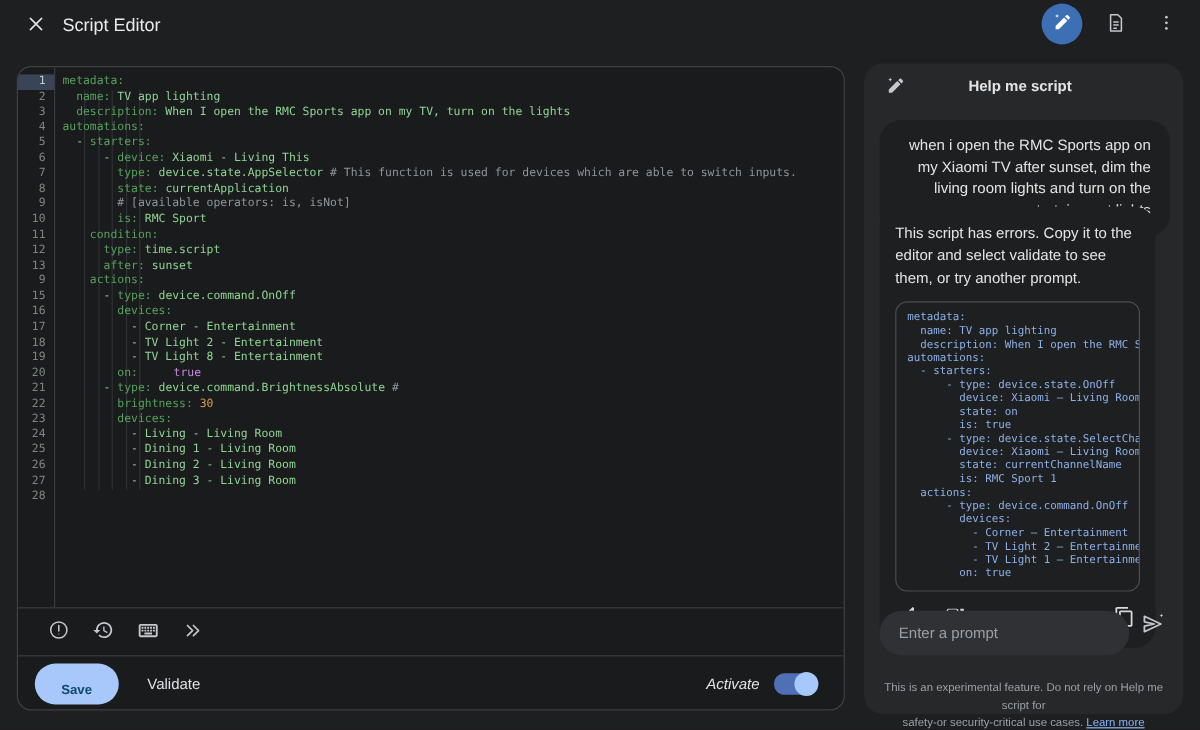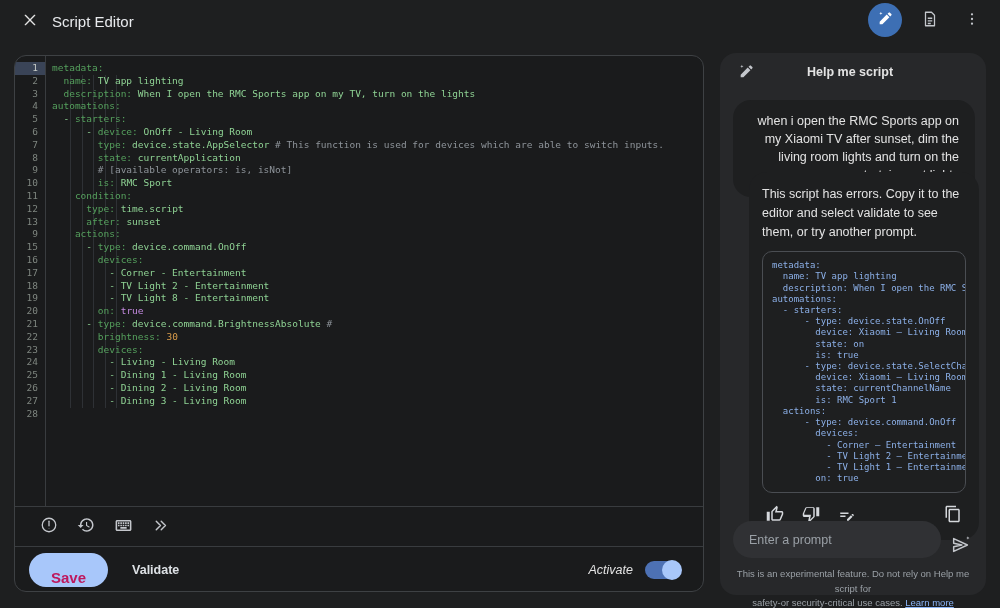--- a/index.html
+++ b/index.html
@@ -28,50 +28,50 @@
   .code-rows { position:absolute; left:0; top:6px; width:100%; }
   .code-row { display:flex; height:12.8px; line-height:12.8px; font-size:9.5px; white-space:pre; }
   .gutter-cell { width:30px; flex:0 0 30px; text-align:right; padding-right:7px; color:#7E857F; }
   .gutter-cell.current { background:#3A4457; color:#C7CCC7; }
   .code-cell { padding-left:7px; position:relative; z-index:2; }
   .guides { position:absolute; left:37px; top:19px; height:333px; width:120px; z-index:1; }
   .guide { position:absolute; top:0; width:1px; height:100%; background:#2E3135; }
   .tok-k { color:#55A05D; }
   .tok-v { color:#8FD394; }
   .tok-c { color:#8E949A;margin-top:41px; }
-  .tok-b { color:#C48AE0; }
+  .tok-b { color:#C48AE0;margin-left:24px; }
   .tok-n { color:#D99C4A; }
 
   .editor-toolbar { position:absolute; left:0; top:450px; width:100%; height:40px; border-top:1px solid #393C3F; display:flex; align-items:center; gap:13px; padding-left:22px; }
   .tool-icon { width:24px; height:24px; background:none; border:none; cursor:pointer; color:#C4C7CC; display:flex; align-items:center; justify-content:center; }
 
   .editor-footer { position:absolute; left:0; top:490px; width:100%; height:47px; border-top:1px solid #393C3F; display:flex; align-items:center; padding:0 22px 0 14px; }
-  .save-btn { height:34px; padding:16px 22px; border-radius:17px; background:#A8C7FA; color:#be185d; font-size:15px; font-weight:600; border:none; cursor:pointer; font-family:"Liberation Sans",sans-serif; }
-  .validate-btn { margin-left:24px; background:none; border:none; color:#DDE1E5; font-size:12.5px; font-weight:700; cursor:pointer; font-family:"Liberation Sans",sans-serif; }
+  .save-btn { height:34px; padding:16px 22px; border-radius:17px; background:#A8C7FA; color:#0c4a6e; font-size:11px; font-weight:600; border:none; cursor:pointer; font-family:"Liberation Sans",sans-serif; }
+  .validate-btn { margin-left:24px; background:none; border:none; color:#DDE1E5; font-size:12.5px; font-weight:400; cursor:pointer; font-family:"Liberation Sans",sans-serif; }
   .footer-spacer { flex:1; }
   .activate-label { font-size:12.5px; color:#E3E3E3; margin-right:12px;font-style:italic; }
   .toggle { width:36px; height:18px; border-radius:9px; background:#4D71B4; position:relative; cursor:pointer; border:none; }
   .toggle .knob { position:absolute; right:-1px; top:-1px; width:20px; height:20px; border-radius:50%; background:#A8C7FA; }
 
   
   .assist-panel { position:absolute; left:720px; top:53px; width:266px; height:542px; background:#27282A; border-radius:16px; }
   .assist-header { position:absolute; left:17px; top:10px; display:flex; align-items:center; gap:12px; color:#D9DCE0; }
   .assist-header .hdr-label { font-size:12.5px; font-weight:600; color:#E3E3E3;padding-left:40px; }
   .hdr-icon { width:18px; height:18px; color:#C4C7CC; }
 
   .user-bubble { position:absolute; left:13px; top:47px; width:242px; border-radius:18px; background:#1E1F20; padding:12px 16px; font-size:12.5px; line-height:1.45; text-align:right; color:#E3E3E3; }
-  .resp-bubble { position:absolute; left:29px; top:119px; width:230px; border-radius:18px; background:#1E1F20; padding:13px 13px 10px 13px; }
+  .resp-bubble { position:absolute; left:13px; top:119px; width:230px; border-radius:18px; background:#1E1F20; padding:13px 13px 10px 13px; }
   .resp-text { font-size:12.5px; line-height:1.5; color:#E3E3E3; }
   .resp-code { margin-top:10px; border:1px solid #4A4D52; border-radius:10px; padding:8px 0 8px 9px; overflow:hidden; }
   .resp-code .cl { font-size:9px; line-height:11.2px; white-space:pre; color:#8CB0E8; }
   .resp-actions { margin-top:9px; display:flex; align-items:center; gap:14px; padding:2px 2px 4px 2px; }
   .resp-actions .spacer { flex:1; }
   .act-icon { width:22px; height:22px; background:none; border:none; cursor:pointer; color:#D5D8DC; display:flex; align-items:center; justify-content:center; }
 
-  .prompt-row { position:absolute; left:13px; top:468px; width:240px; display:flex; align-items:flex-end; }
+  .prompt-row { position:absolute; left:13px; top:456px; width:240px; display:flex; align-items:flex-start; }
   .prompt-input { width:209px; height:37px; border-radius:19px; background:#303134; border:none; outline:none; color:#E3E3E3; font-size:12.5px; padding:0 16px; font-family:"Liberation Sans",sans-serif; }
   .prompt-input::placeholder { color:#9AA0A6; }
   .send-btn { margin-left:8px; width:24px; height:24px; background:none; border:none; cursor:pointer; color:#C4C7CC; display:flex; align-items:center; justify-content:center; }
 
   .disclaimer { position:absolute; left:8px; top:514px; width:250px; text-align:center; font-size:9.5px; line-height:1.55; color:#9AA0A6; }
   .disclaimer a { color:#8AB4F8; text-decoration:underline; cursor:pointer; }
 </style>
 </head>
 <body>
 
@@ -124,21 +124,21 @@
           <div class="guide" style="left: 52.76px;"></div>
           <div class="guide" style="left: 64.2px;"></div>
         </div>
       <div class="gutter-divider"></div>
       <div class="code-rows" id="codeRows">
           <div class="code-row"><span class="gutter-cell current">1</span><span class="code-cell"><span class="tok-k">metadata:</span></span></div>
           <div class="code-row"><span class="gutter-cell">2</span><span class="code-cell"><span class="tok-k">  name:</span><span class="tok-v"> TV app lighting</span></span></div>
           <div class="code-row"><span class="gutter-cell">3</span><span class="code-cell"><span class="tok-k">  description:</span><span class="tok-v"> When I open the RMC Sports app on my TV, turn on the lights</span></span></div>
           <div class="code-row"><span class="gutter-cell">4</span><span class="code-cell"><span class="tok-k">automations:</span></span></div>
           <div class="code-row"><span class="gutter-cell">5</span><span class="code-cell"><span class="tok-v">  - </span><span class="tok-k">starters:</span></span></div>
-          <div class="code-row"><span class="gutter-cell">6</span><span class="code-cell"><span class="tok-v">      - </span><span class="tok-k">device:</span><span class="tok-v"> OnOff - Living Room</span></span></div>
+          <div class="code-row"><span class="gutter-cell">6</span><span class="code-cell"><span class="tok-v">      - </span><span class="tok-k">device:</span><span class="tok-v"> Xiaomi - Living This</span></span></div>
           <div class="code-row"><span class="gutter-cell">7</span><span class="code-cell"><span class="tok-v">        </span><span class="tok-k">type:</span><span class="tok-v"> device.state.AppSelector </span><span class="tok-c"># This function is used for devices which are able to switch inputs.</span></span></div>
           <div class="code-row"><span class="gutter-cell">8</span><span class="code-cell"><span class="tok-v">        </span><span class="tok-k">state:</span><span class="tok-v"> currentApplication</span></span></div>
           <div class="code-row"><span class="gutter-cell">9</span><span class="code-cell"><span class="tok-c">        # [available operators: is, isNot]</span></span></div>
           <div class="code-row"><span class="gutter-cell">10</span><span class="code-cell"><span class="tok-v">        </span><span class="tok-k">is:</span><span class="tok-v"> RMC Sport</span></span></div>
           <div class="code-row"><span class="gutter-cell">11</span><span class="code-cell"><span class="tok-k">    condition:</span></span></div>
           <div class="code-row"><span class="gutter-cell">12</span><span class="code-cell"><span class="tok-v">      </span><span class="tok-k">type:</span><span class="tok-v"> time.script</span></span></div>
           <div class="code-row"><span class="gutter-cell">13</span><span class="code-cell"><span class="tok-v">      </span><span class="tok-k">after:</span><span class="tok-v"> sunset</span></span></div>
           <div class="code-row"><span class="gutter-cell">9</span><span class="code-cell"><span class="tok-k">    actions:</span></span></div>
           <div class="code-row"><span class="gutter-cell">15</span><span class="code-cell"><span class="tok-v">      - </span><span class="tok-k">type:</span><span class="tok-v"> device.command.OnOff</span></span></div>
           <div class="code-row"><span class="gutter-cell">16</span><span class="code-cell"><span class="tok-v">        </span><span class="tok-k">devices:</span></span></div>

